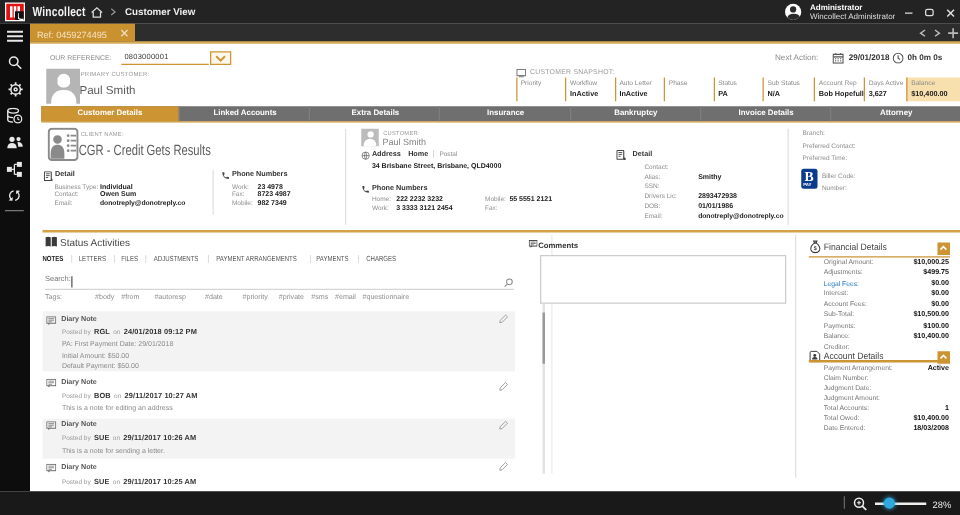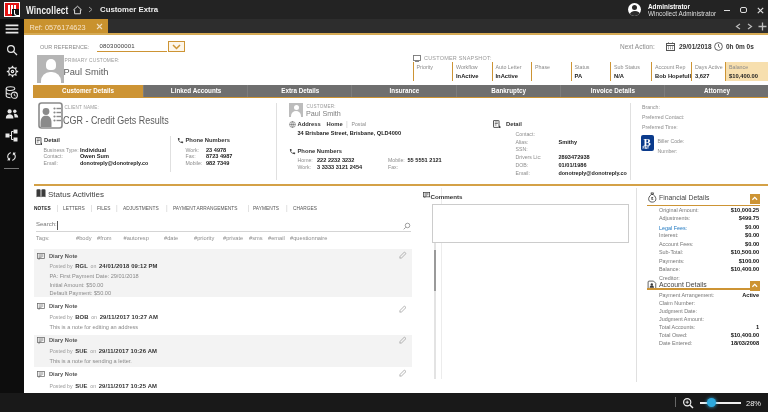--- a/index.html
+++ b/index.html
@@ -21,38 +21,38 @@
     <div class="abs" style="right:0.5px;bottom:0.5px;width:4px;height:5px;border-left:1.5px solid #fff;border-bottom:1.5px solid #fff;border-radius:0 0 0 3px;"></div>
   </div>
 </div>
 <div class="abs b" style="left:26px;top:4px;color:#f2f2f2;font-size:10.5px;letter-spacing:0.2px;transform:scaleX(0.78);transform-origin:0 0;white-space:nowrap;">Wincollect</div>
 <svg class="abs" style="left:72px;top:4.5px;" width="11" height="10" viewBox="0 0 13 12">
     <path d="M1.5 6 L6.5 1.5 L11.5 6 M3 5.5 V10.5 H10 V5.5" fill="none" stroke="#ddd" stroke-width="1.2"></path>
   </svg>
 <svg class="abs" style="left:88px;top:6px;" width="5" height="7" viewBox="0 0 5 7">
     <path d="M1 1 L4 3.5 L1 6" fill="none" stroke="#999" stroke-width="1"></path>
   </svg>
-<div class="abs b" style="left:100px;top:5px;color:#eee;font-size:7.8px;">Customer Extra</div>
+<div class="abs b" style="left:100px;top:5px;color:#eee;font-size:7.8px;">Customer View</div>
 
 <div class="abs" style="left:628px;top:3px;width:13px;height:13px;border-radius:50%;background:#fff;overflow:hidden;">
   <div class="abs" style="left:4px;top:2px;width:5px;height:5px;border-radius:50%;background:#2a2a2a;"></div>
   <div class="abs" style="left:1.5px;top:8px;width:10px;height:6px;border-radius:50% 50% 0 0;background:#2a2a2a;"></div>
 </div>
 <div class="abs b" style="left:648px;top:2.8px;color:#fff;font-size:6.4px;">Administrator</div>
 <div class="abs" style="left:648px;top:10px;color:#ddd;font-size:6.4px;">Wincollect Administrator</div>
 <div class="abs" style="left:723.5px;top:9.6px;width:6px;height:1.4px;background:#ddd;"></div>
 <div class="abs" style="left:740.4px;top:7px;width:6.4px;height:6.4px;border:1.6px solid #ddd;border-radius:2px;box-sizing:border-box;"></div>
 <svg class="abs" style="left:757.3px;top:7.2px;" width="7" height="7" viewBox="0 0 7 7">
     <path d="M0.8 0.8 L6.2 6.2 M6.2 0.8 L0.8 6.2" stroke="#ddd" stroke-width="1.2"></path>
   </svg>
 
 <div class="abs" style="left:0;top:19px;width:768px;height:14.5px;background:#2d2d2d;"></div>
 <div class="abs" style="left:24px;top:33.2px;width:744px;height:1.6px;background:#d6ab55;"></div>
 <div class="abs" style="left:24px;top:19px;width:84px;height:14.3px;background:#c9922e;"></div>
-<div class="abs" style="left:29.5px;top:22.5px;color:#f6e3c8;font-size:7.3px;">Ref: 0576174623</div>
+<div class="abs" style="left:29.5px;top:22.5px;color:#f6e3c8;font-size:7.3px;">Ref: 0459274495</div>
 <svg class="abs" style="left:96px;top:23px;" width="7" height="7" viewBox="0 0 7 7">
     <path d="M1 1 L6 6 M6 1 L1 6" stroke="#eedcbe" stroke-width="1.1"></path>
   </svg>
 <svg class="abs" style="left:734.5px;top:22.8px;" width="6" height="7" viewBox="0 0 6 7">
     <path d="M5 1 L1.5 3.5 L5 6" fill="none" stroke="#bbb" stroke-width="1.2"></path>
   </svg>
 <svg class="abs" style="left:746.5px;top:22.8px;" width="6" height="7" viewBox="0 0 6 7">
     <path d="M1 1 L4.5 3.5 L1 6" fill="none" stroke="#bbb" stroke-width="1.2"></path>
   </svg>
 <svg class="abs" style="left:757.5px;top:22px;" width="9" height="9" viewBox="0 0 9 9">

